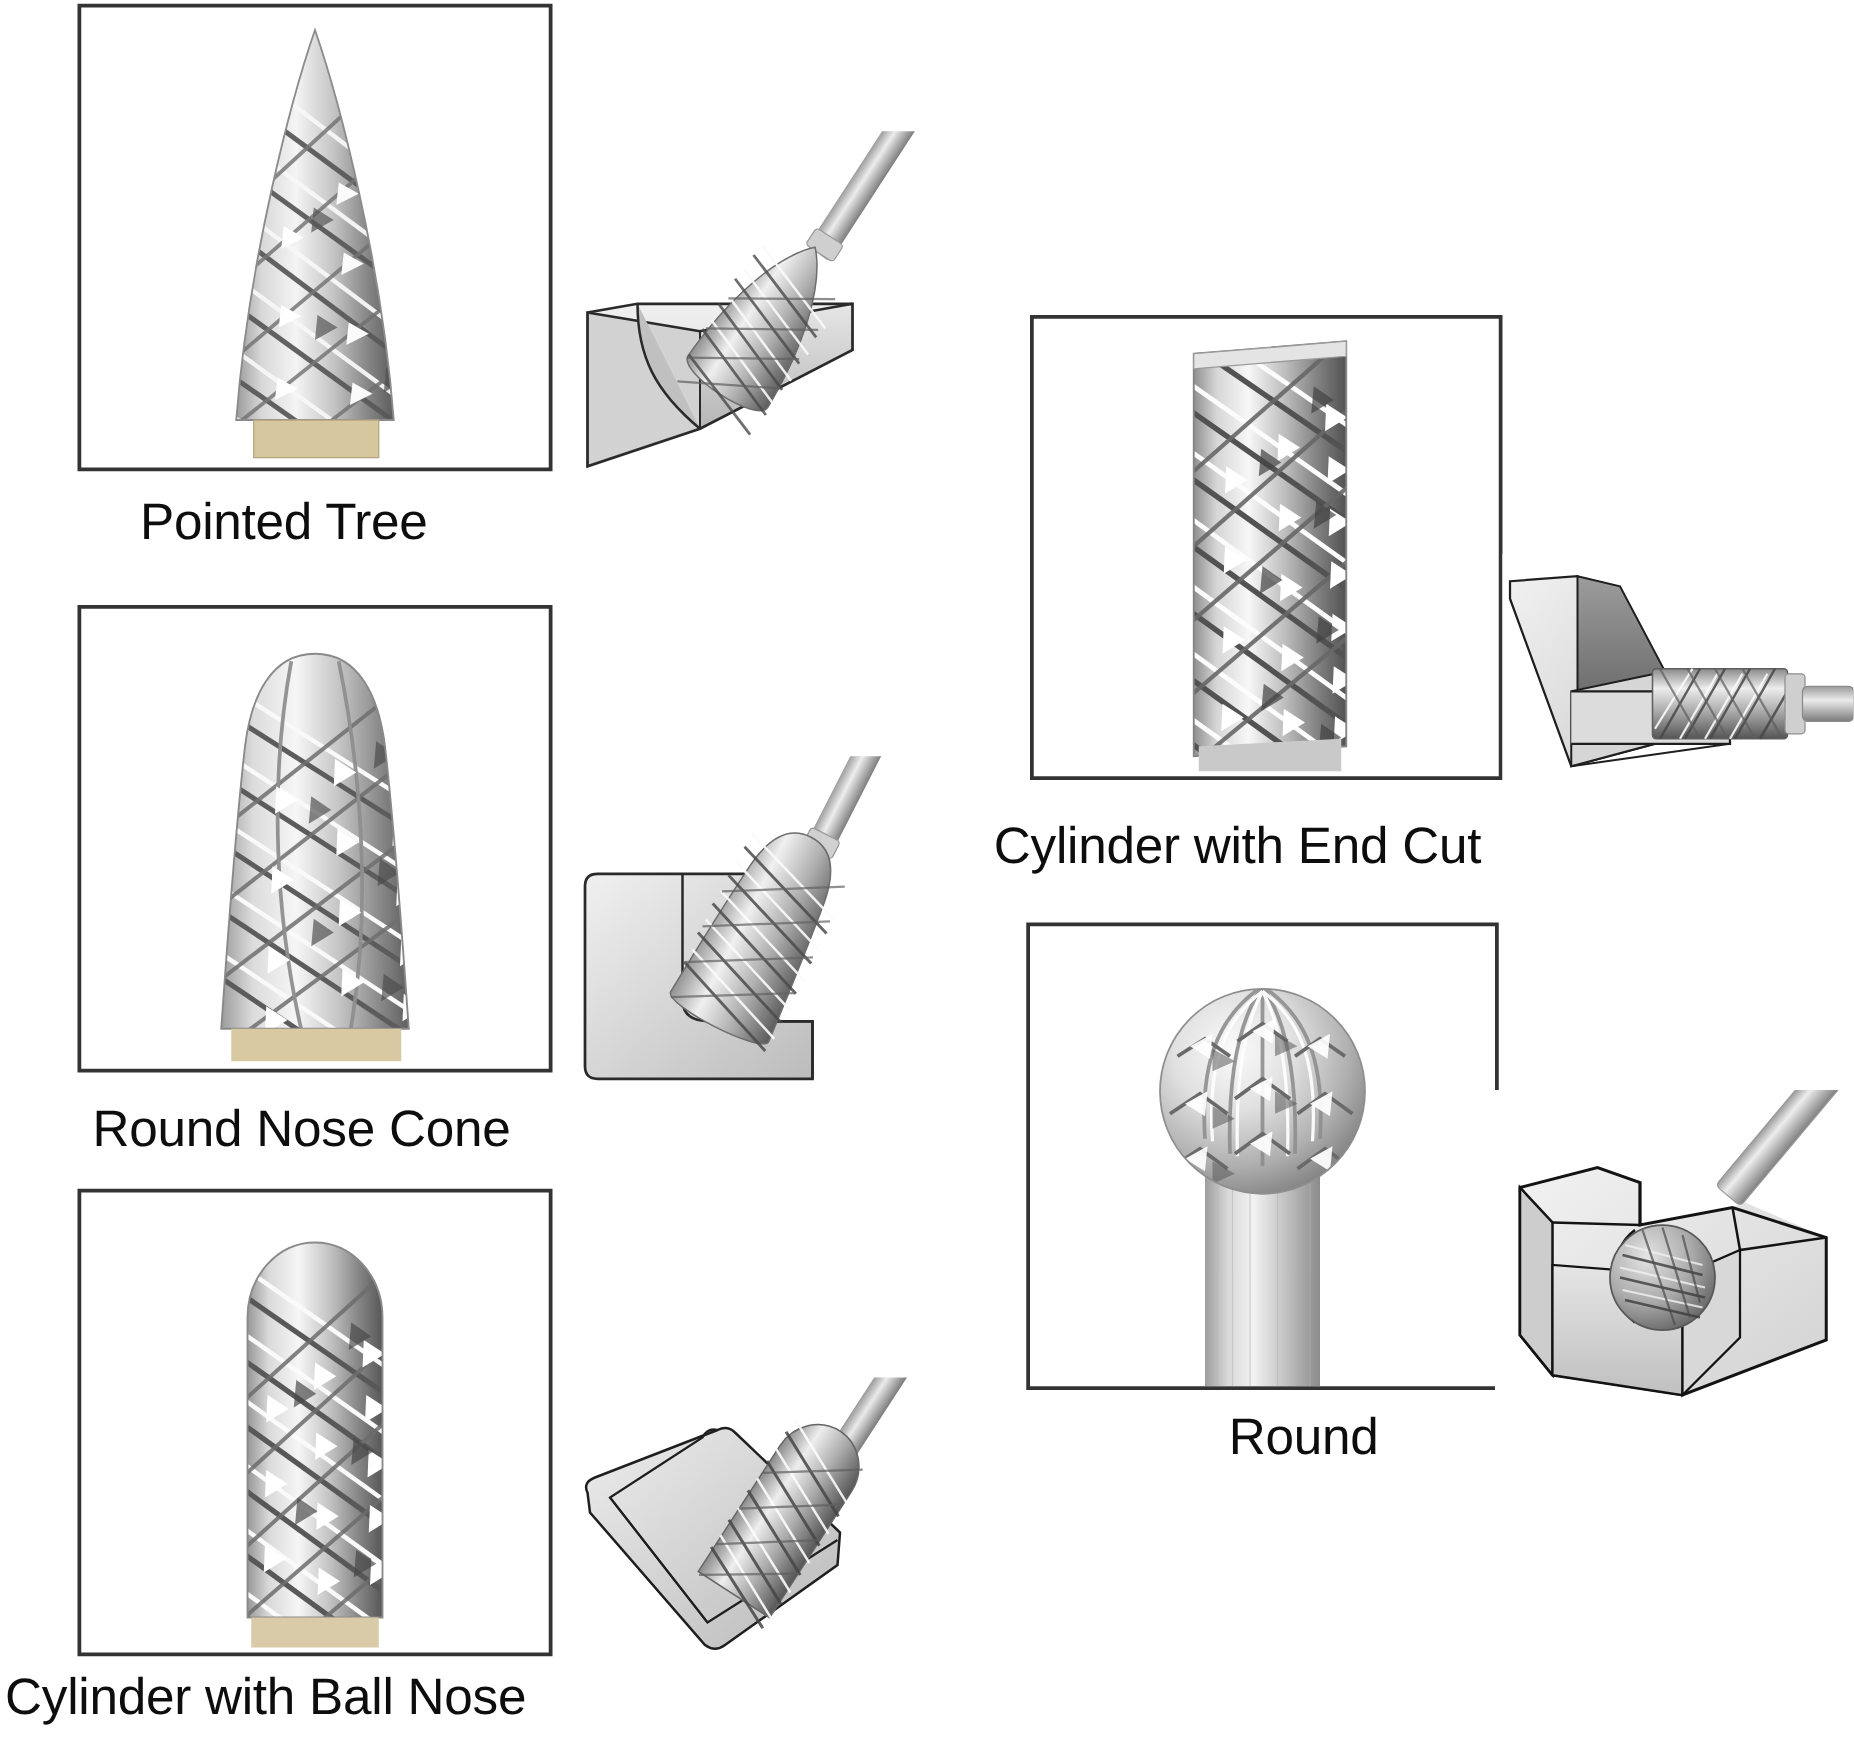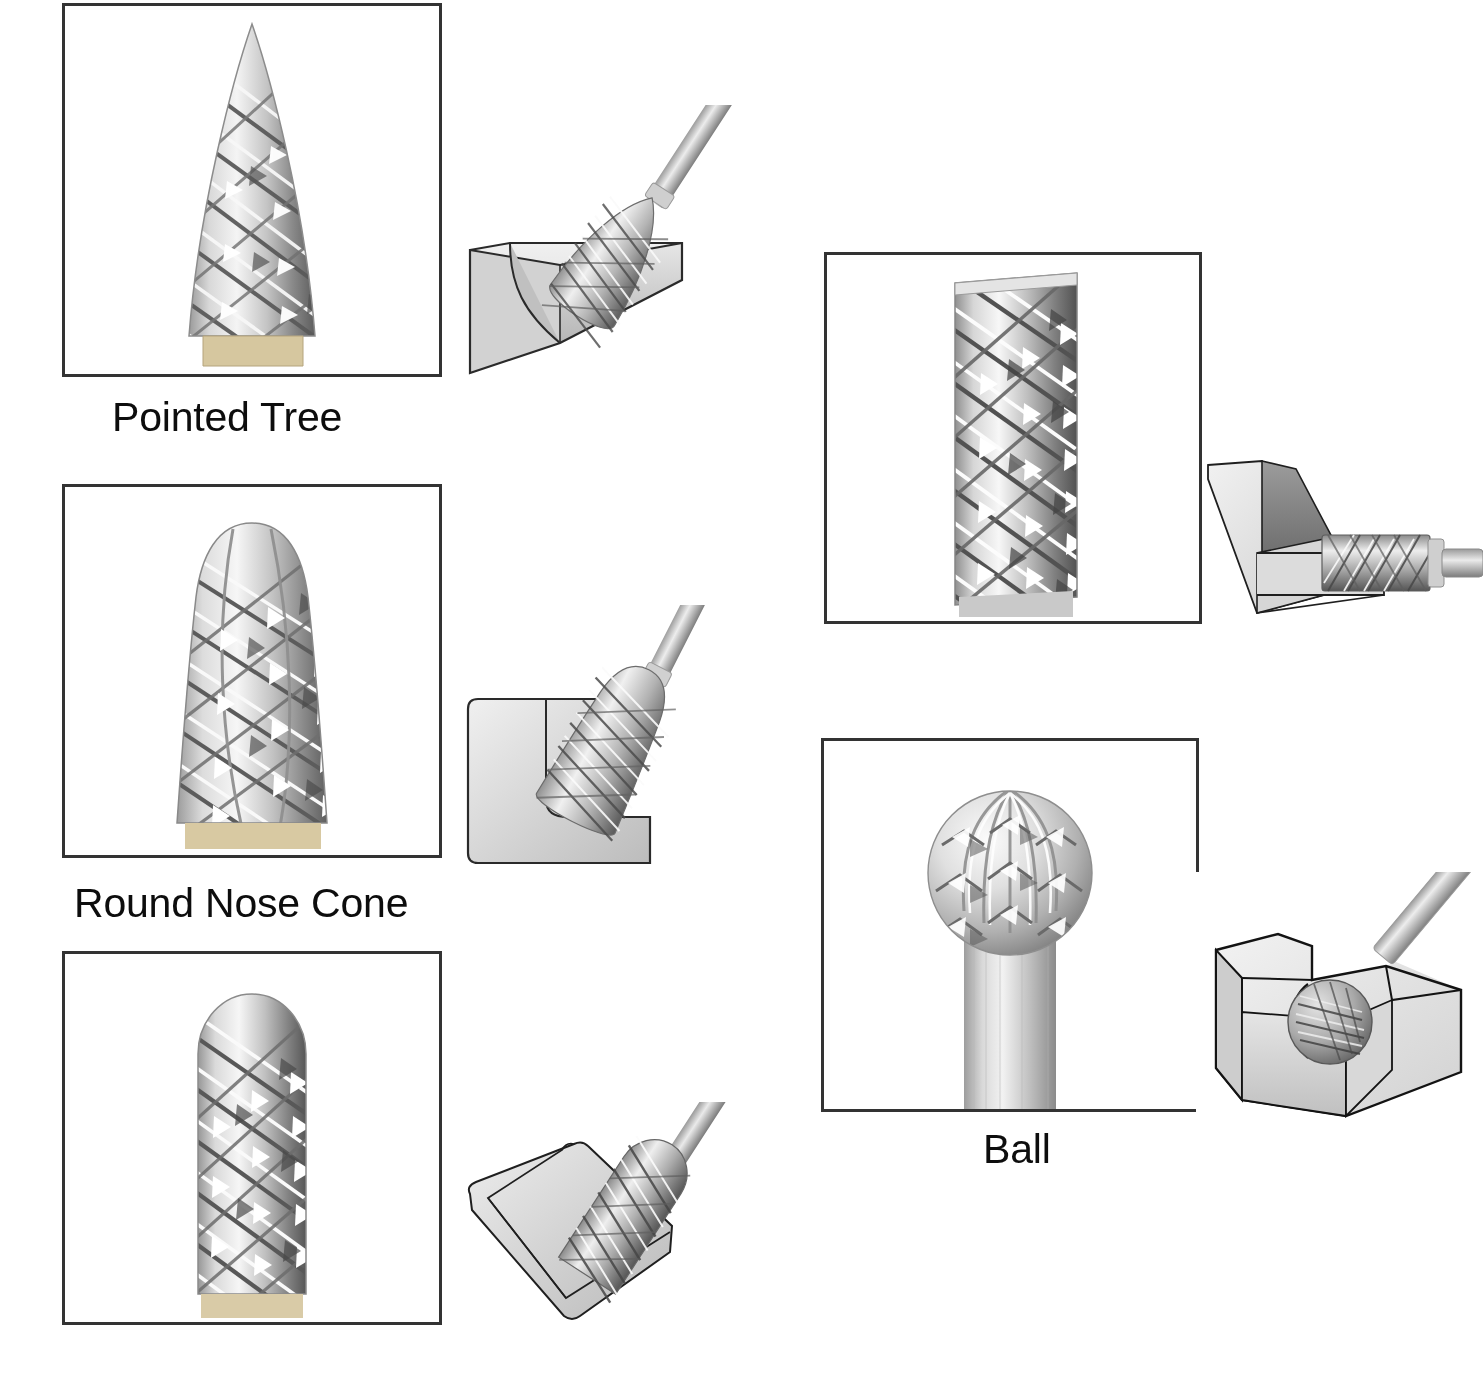--- a/index.html
+++ b/index.html
@@ -420,20 +420,21 @@
         <g stroke="#5f5f5f" stroke-width="1.8" fill="none" opacity="0.7">
           <path d="M192 44 L 126 90"></path>
             <path d="M194 76 L 126 124"></path>
           <path d="M194 110 L 126 158"></path>
             <path d="M194 142 L 128 186"></path>
         </g>
       </g>
     </svg>
   </div>
 
+  <div class="caption" style="left:4px;top:1336px;">Cylinder with Ball Nose</div>
 
   <div class="frame" style="left:824px;top:252px;width:378px;height:372px;">
     <svg width="372" height="366" viewBox="0 0 372 366">
       <defs>
         <linearGradient id="ceBody" x1="0" y1="0" x2="1" y2="0">
           <stop offset="0" stop-color="#8f8f8f"></stop>
           <stop offset="0.15" stop-color="#d6d6d6"></stop>
           <stop offset="0.36" stop-color="#f7f7f7"></stop>
           <stop offset="0.60" stop-color="#bdbdbd"></stop>
           <stop offset="0.82" stop-color="#7f7f7f"></stop>
@@ -554,20 +555,21 @@
           <path d="M148 92 L 180 148"></path>
         <path d="M170 92 L 202 148"></path>
           <path d="M192 92 L 224 148"></path>
       </g>
 
       <rect x="226" y="96" width="16" height="48" rx="3" fill="#cfcfcf" stroke="#8f8f8f" stroke-width="1"></rect>
       <rect x="240" y="106" width="41" height="28" rx="4" fill="url(#ceShaft2)" stroke="#8a8a8a" stroke-width="1"></rect>
     </svg>
   </div>
 
+  <div class="caption" style="left:795px;top:655px;">Cylinder with End Cut</div>
 
   <div class="frame" style="left:821px;top:738px;width:378px;height:374px;">
     <svg width="372" height="368" viewBox="0 0 372 368">
       <defs>
         <radialGradient id="blBody" cx="0.36" cy="0.3" r="0.78">
           <stop offset="0" stop-color="#fbfbfb"></stop>
           <stop offset="0.38" stop-color="#e0e0e0"></stop>
           <stop offset="0.72" stop-color="#b0b0b0"></stop>
           <stop offset="1" stop-color="#7b7b7b"></stop>
         </radialGradient>
@@ -694,15 +696,15 @@
         <path d="M102 160 L 166 174"></path>
       </g>
       <g stroke="#4a4a4a" stroke-width="1.8" fill="none" opacity="0.7">
         <path d="M118 112 L 144 188"></path>
           <path d="M134 110 L 156 182"></path>
         <path d="M150 116 L 164 170"></path>
       </g>
     </svg>
   </div>
 
-  <div class="caption" style="left:983px;top:1128px;">Ball</div>
+  <div class="caption" style="left:983px;top:1128px;">Round</div>
 
 </div>
 
 </body></html>

